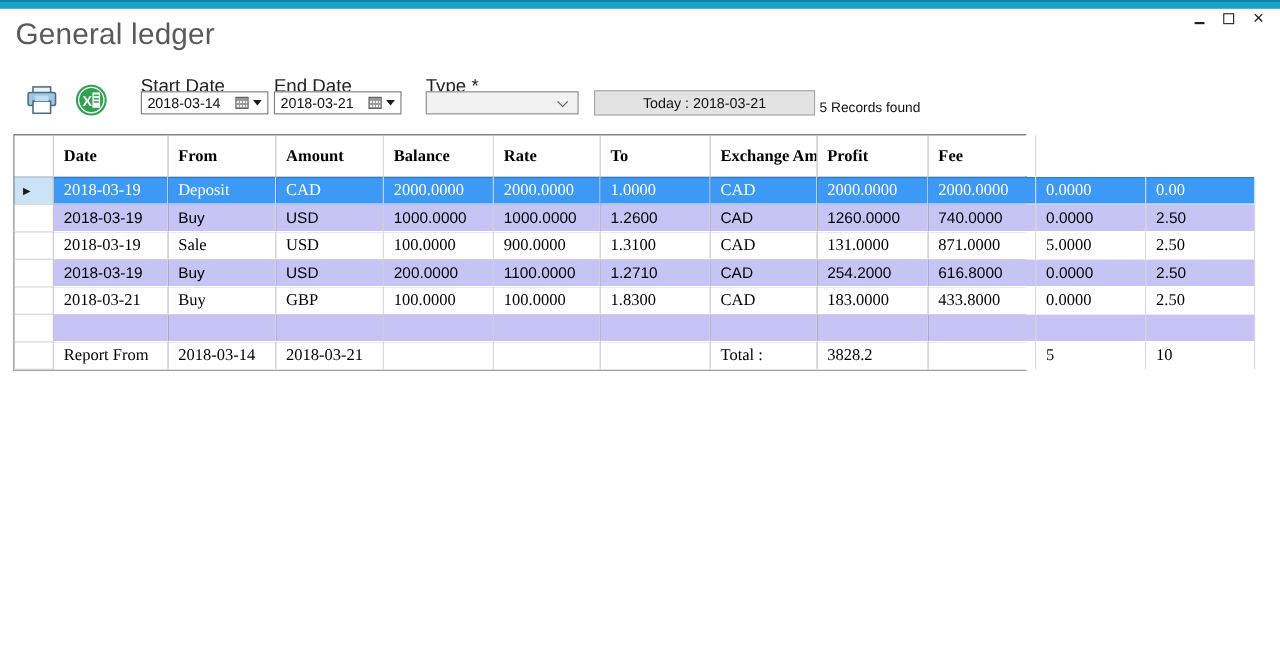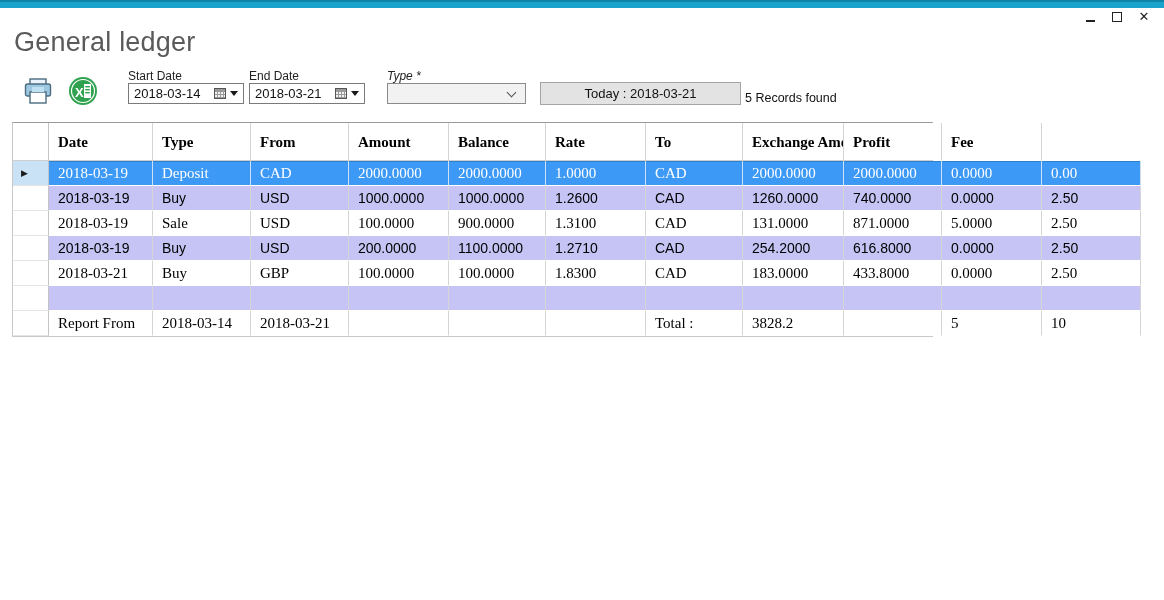--- a/index.html
+++ b/index.html
@@ -14,25 +14,25 @@
   
   .win-controls { position:absolute; top:9px; right:12px; display:flex; gap:11px;
                   align-items:center; color:#222; }
   .win-btn { width:16px; height:16px; display:flex; align-items:center; justify-content:center;
              font-size:14px; line-height:16px; cursor:default; }
   .glyph-min { width:9px; height:2px; background:#222; margin-top:7px; }
   .glyph-max { width:10px; height:10px; border:1.5px solid #222; }
   .glyph-close { font-size:13px; color:#222; }
 
   
-  .page-title { position:absolute; left:14px; top:27px; font-size:27px; font-weight:400;
+  .page-title { position:absolute; left:14px; top:16px; font-size:27px; font-weight:400;
                 color:#5a5a5a; letter-spacing:.2px; }
 
   
-  .tb-label { position:absolute; font-size:12px; color:#222; }
+  .tb-label { position:absolute; font-size:17px; color:#222; }
   .field { position:absolute; height:21px; background:#fff; border:1px solid #7a7a7a;
            display:flex; align-items:center; font-size:13px; color:#111; padding-left:5px; }
   .field .spacer { flex:1; }
   .cal-icon { width:12px; height:11px; border:1px solid #555; margin-right:4px;
     background:
       linear-gradient(#9a9a9a 0 3px, transparent 3px),
       repeating-linear-gradient(to right, transparent 0 2px, #9a9a9a 2px 3px),
       repeating-linear-gradient(to bottom, transparent 0 2px, #9a9a9a 2px 3px);
     background-color:#f2f2f2; }
   .dd-arrow { width:0; height:0; border-left:4px solid transparent; border-right:4px solid transparent;
@@ -124,36 +124,35 @@
   </div>
 
   <div class="tb-label" style="left:249px; top:69px;">End Date</div>
   <div class="field" style="left:249px; top:83px; width:116px;">
     <span>2018-03-21</span>
     <span class="spacer"></span>
     <span class="cal-icon"></span>
     <span class="dd-arrow"></span>
   </div>
 
-  <div class="tb-label" style="left:387px; top:69px;font-style:italic;">Type *</div>
+  <div class="tb-label" style="left:387px; top:69px;">Type *</div>
   <div class="combo" style="left:387px; top:83px; width:139px;">
     <span></span>
     <span class="spacer"></span>
     <span class="chevron"></span>
   </div>
 
   <div class="push-btn" style="left:540px; top:82px; width:201px;">Today : 2018-03-21</div>
 
   <div class="records-text" style="left:745px; top:91px;">5 Records found</div>
 
   <div class="ledger-grid">
       <div class="grid-row grid-header">
         <div class="cell rowheader"></div>
         <div class="cell">Date</div>
-        <div class="cell">Type</div>
         <div class="cell">From</div>
         <div class="cell">Amount</div>
         <div class="cell">Balance</div>
         <div class="cell">Rate</div>
         <div class="cell">To</div>
         <div class="cell">Exchange Amount</div>
         <div class="cell">Profit</div>
         <div class="cell">Fee</div>
       </div>
       <div class="grid-row data-row row-selected">

